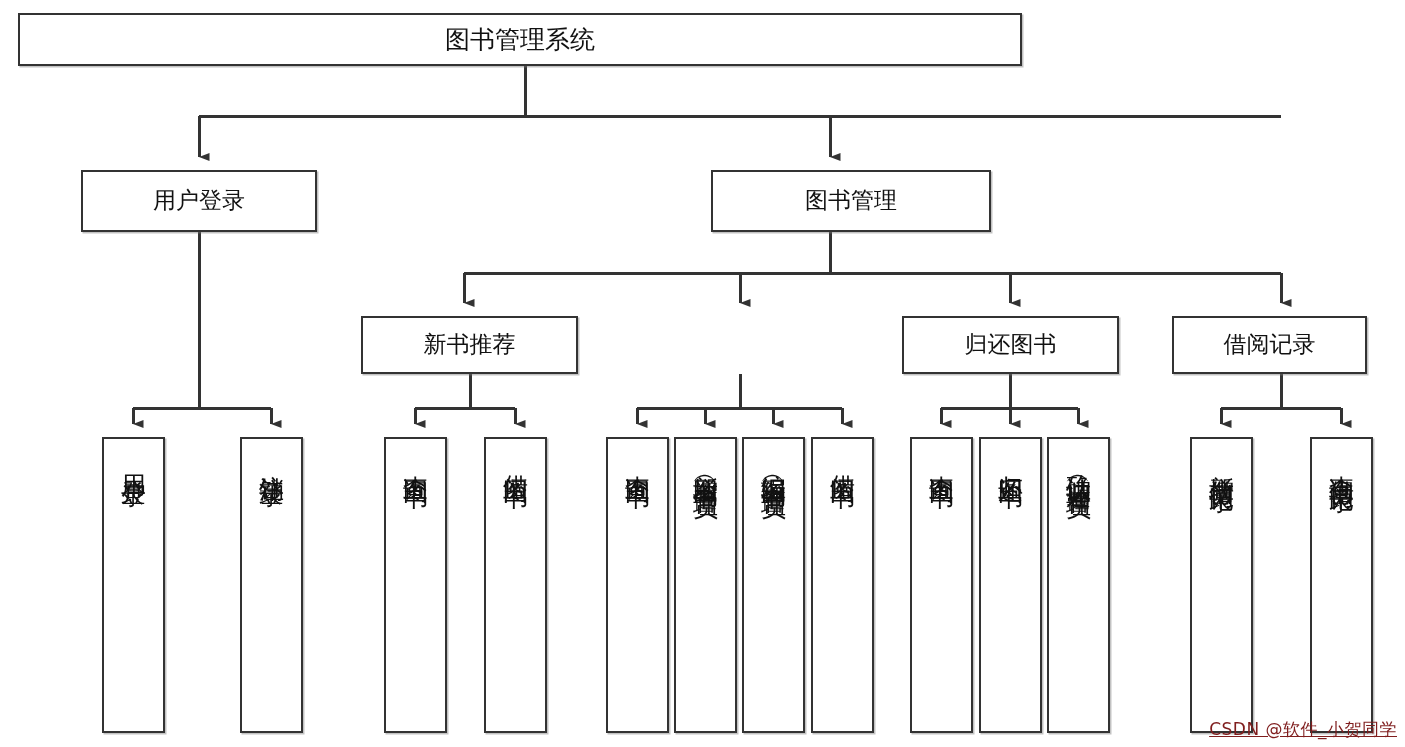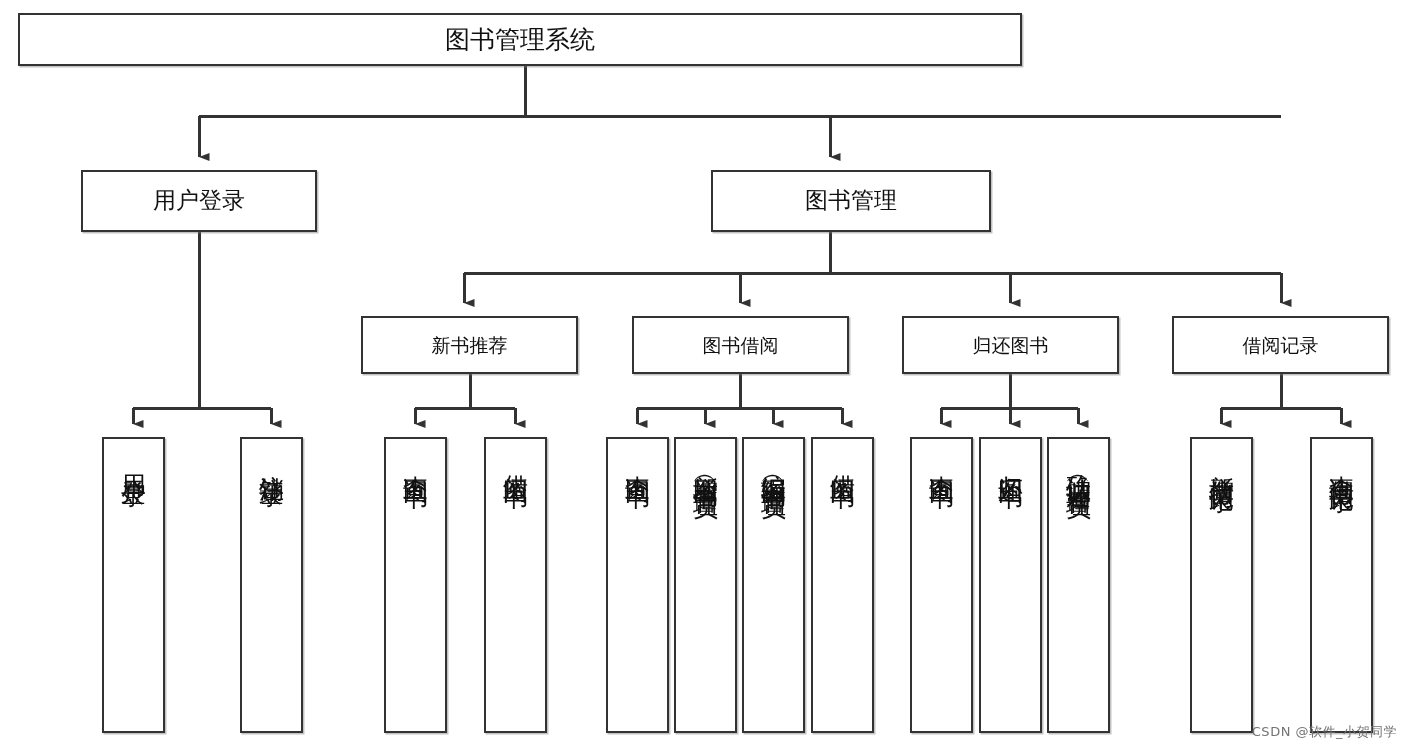--- a/index.html
+++ b/index.html
@@ -37,43 +37,44 @@
     color: #111111;
   }
   .node .label {
     color: #111111;
     line-height: 1.18;
     text-align: center;
     white-space: nowrap;
   }
   .node-root .label { font-size: 25px; }
   .node-l2 .label { font-size: 23px; }
-  .node-l3 .label { font-size: 19px; }
+  .node-l3 .label { font-size: 23px; }
   .node-leaf {
     align-items: flex-start;
     justify-content: center;
     padding-top: 16px;
   }
   .node-leaf .label {
     writing-mode: vertical-rl;
     text-orientation: upright;
     font-size: 25px;
     letter-spacing: 3px;
     line-height: 1.0;
     white-space: nowrap;
   }
   .watermark {
     position: absolute;
     right: 8px;
     bottom: 6px;
-    font-size: 13px;
-    color: #737373;
+    font-size: 17px;
+    color: #7f1d1d;
     letter-spacing: 0.5px;
     white-space: nowrap;
     user-select: none;
+    text-decoration: underline;
   }
 </style>
 </head>
 <body>
 
 <div id="canvas">
 
   <svg class="links" viewBox="0 0 1405 747">
     <defs>
       <marker id="arrow" markerWidth="9" markerHeight="11" refX="4.5" refY="10.5" orient="auto" markerUnits="userSpaceOnUse">
@@ -131,27 +132,24 @@
   <div class="node node-l2" style="left:81px; top:170px; width:236px; height:62px;">
     <span class="label">用户登录</span>
   </div>
   <div class="node node-l2" style="left:711px; top:170px; width:280px; height:62px;">
     <span class="label">图书管理</span>
   </div>
 
   <div class="node node-l3" style="left:361px; top:316px; width:217px; height:58px;">
     <span class="label">新书推荐</span>
   </div>
-  <div class="node node-l3" style="left:632px; top:316px; width:217px; height:58px;">
-    <span class="label">图书借阅</span>
-  </div>
   <div class="node node-l3" style="left:902px; top:316px; width:217px; height:58px;">
     <span class="label">归还图书</span>
   </div>
-  <div class="node node-l3" style="left:1172px; top:316px; width:217px; height:58px;">
+  <div class="node node-l3" style="left:1172px; top:316px; width:195px; height:58px;">
     <span class="label">借阅记录</span>
   </div>
 
   <div class="node node-leaf" style="left:102px; top:437px; width:63px; height:296px;">
     <span class="label">用户登录</span>
   </div>
   <div class="node node-leaf" style="left:240px; top:437px; width:63px; height:296px;">
     <span class="label">注销登录</span>
   </div>
 

